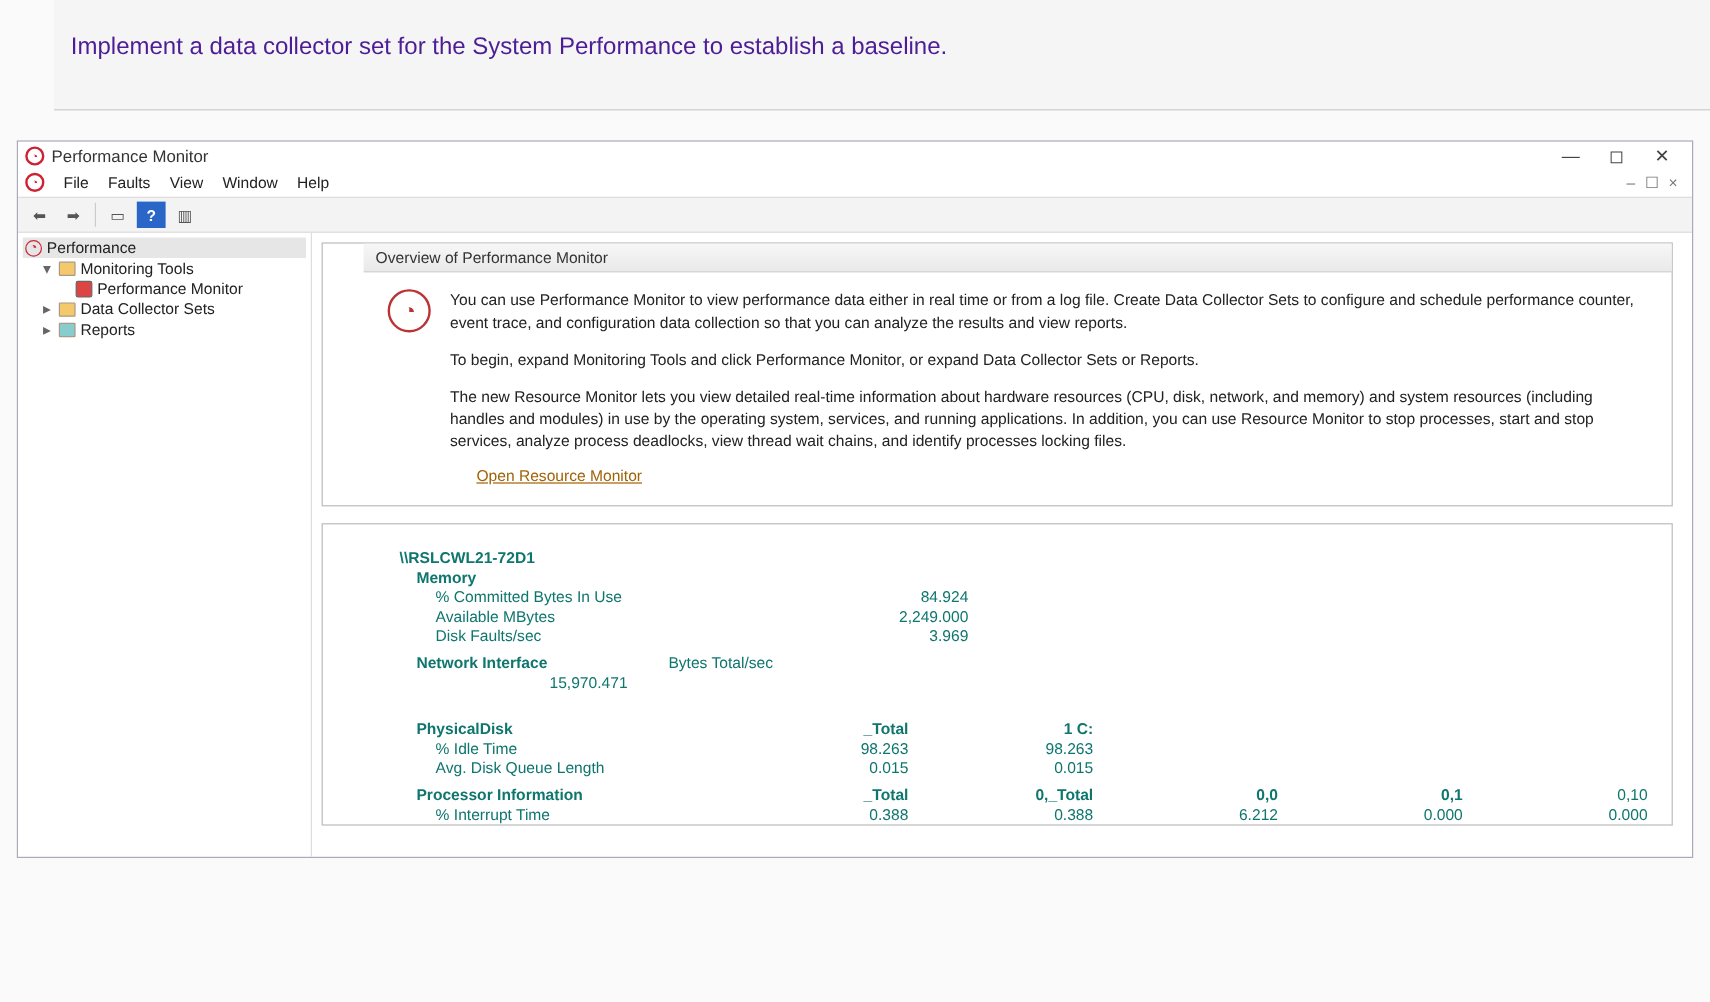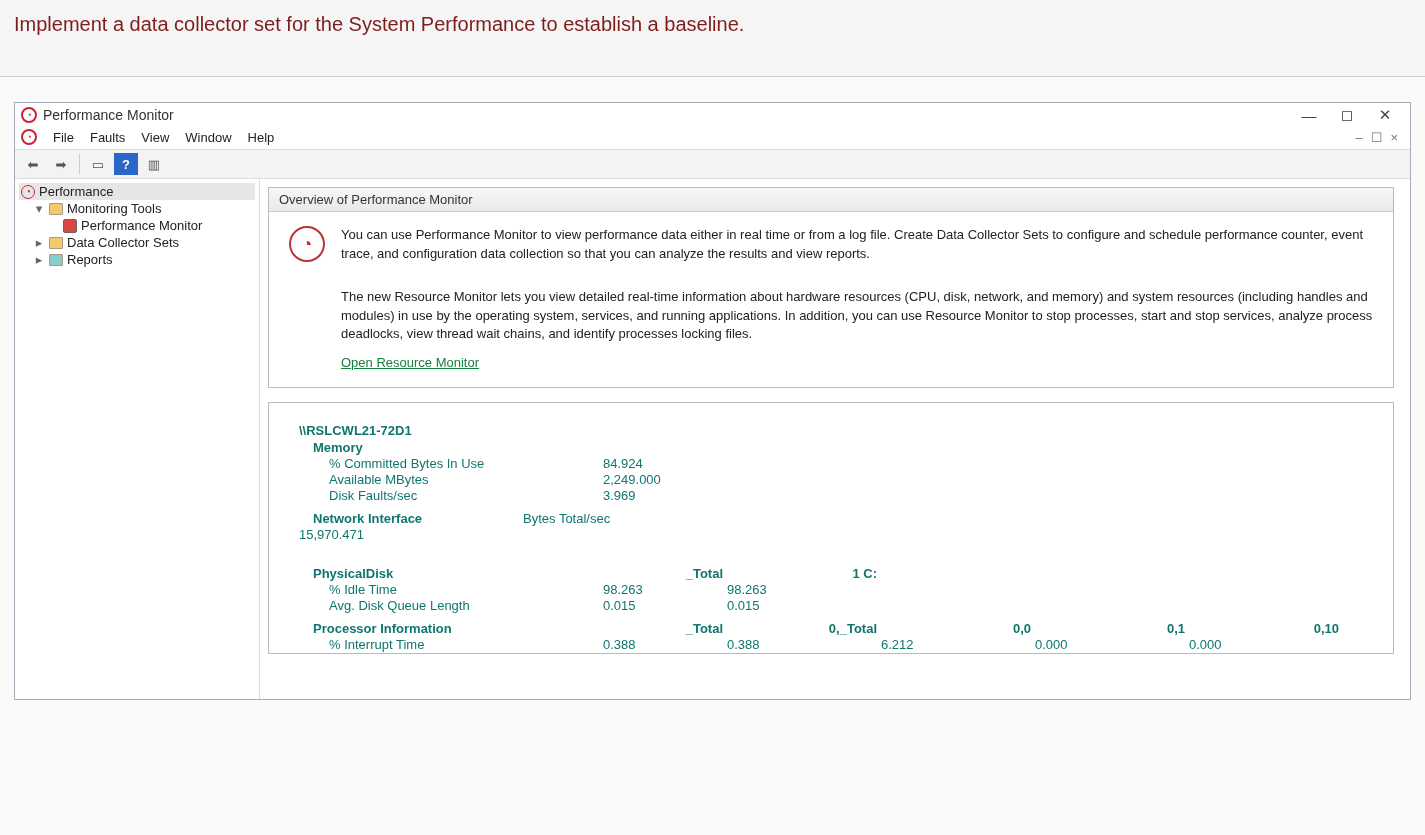--- a/index.html
+++ b/index.html
@@ -8,23 +8,24 @@
     background: #fafafa;
     width: 1425px;
     height: 835px;
     overflow: hidden;
     font-size: 13px;
     color: #222;
   }
   .task-bar {
     background: #f5f5f5;
     border-bottom: 1px solid #ccc;
-    padding: 13px 14px 40px 14px;
+    padding: 28px 14px 40px 14px;
     font-size: 20px;
-    color: #7f1d1d;
+    color: #4c1d95;
+    margin-left: 45px;
   }
   .app-window {
     margin: 25px 14px 0 14px;
     border: 1px solid #aab;
     background: #fff;
   }
   .app-title {
     display: flex;
     align-items: center;
     justify-content: space-between;
@@ -85,59 +86,60 @@
   .mini-icon { width:14px; height:14px; border:1px solid #666; border-radius:2px;}
   .content {
     flex: 1;
     padding: 8px 16px 8px 8px;
     overflow: hidden;
   }
   .panel {
     border: 1px solid #bbb;
     margin-bottom: 14px;
     background: #fff;
+    padding-left: 34px;
   }
   .panel-header {
     background: linear-gradient(#f7f7f7,#e9e9e9);
     border-bottom: 1px solid #ccc;
     padding: 4px 10px;
     font-size: 13px;
     color: #333;
   }
   .panel-body {
     padding: 14px 20px 14px 20px;
     font-size: 13px;
     line-height: 1.45;
     color: #222;
   }
   .ov-row { display:flex; gap:16px; }
   .ov-icon {
     width: 36px; height: 36px; border:2px solid #b33; border-radius:50%;
     display:flex; align-items:center; justify-content:center;
     color:#b33; font-size:18px; flex:0 0 36px;
   }
-  .ov-link { color:#15803d; text-decoration: underline; margin-top:10px; display:inline-block;}
+  .ov-link { color:#a16207; text-decoration: underline; margin-top:10px; display:inline-block;margin-left:22px;}
   .summary-body {
     padding: 20px 30px 4px 30px;
     font-size: 13px;
     font-family: "Segoe UI", Tahoma, sans-serif;
     color:#0f766e;
     max-height: 250px;
     overflow:hidden;
   }
   .host { font-weight: bold; margin-bottom:2px;}
   .kv-grid {
     display: grid;
     grid-template-columns: 300px 170px 160px 150px 150px 150px;
     column-gap: 4px;
     row-gap: 1px;
   }
   .kv-grid .lbl { padding-left: 30px; white-space:nowrap;}
   .kv-grid .lbl2 { padding-left: 14px; font-weight:bold;}
-  .kv-grid .val { white-space:nowrap;}
+  .kv-grid .val { text-align: right; white-space:nowrap;}
   .kv-grid .hdr { text-align: right; font-weight: normal;}
 </style>
 </head>
 <body>
 
 <div class="task-bar">Implement a data collector set for the System Performance to establish a baseline.</div>
 
 <div class="app-window">
 
   <div class="app-title">
@@ -206,20 +208,21 @@
     <div class="content">
 
       <div class="panel">
         <div class="panel-header">Overview of Performance Monitor</div>
         <div class="panel-body">
           <div class="ov-row">
             <div class="ov-icon">◔</div>
             <div style="flex:1">
               <div>You can use Performance Monitor to view performance data either in real time or from a log file. Create Data Collector Sets to configure and schedule performance counter, event trace, and configuration data collection so that you can analyze the results and view reports.</div>
               <div style="height:12px"></div>
+              <div>To begin, expand Monitoring Tools and click Performance Monitor, or expand Data Collector Sets or Reports.</div>
               <div style="height:12px"></div>
               <div>The new Resource Monitor lets you view detailed real-time information about hardware resources (CPU, disk, network, and memory) and system resources (including handles and modules) in use by the operating system, services, and running applications. In addition, you can use Resource Monitor to stop processes, start and stop services, analyze process deadlocks, view thread wait chains, and identify processes locking files.</div>
               <a class="ov-link" href="#">Open Resource Monitor</a>
             </div>
           </div>
         </div>
       </div>
 
       <div class="panel">
         <div class="summary-body">
@@ -276,21 +279,21 @@
             <div class="val">0.015</div>
             <div class="val">0.015</div>
           </div>
 
           <div class="kv-grid" style="margin-top:8px;grid-template-columns:300px 120px 150px 150px 150px 150px;">
             <div class="lbl2">Processor Information</div>
             <div class="hdr" style="font-weight:bold">_Total</div>
             <div class="hdr" style="font-weight:bold">0,_Total</div>
             <div class="hdr" style="font-weight:bold">0,0</div>
             <div class="hdr" style="font-weight:bold">0,1</div>
-            <div class="hdr" style="font-weight:bold">0,10</div>
+            <div class="hdr" style="font-weight:normal">0,10</div>
 
             <div class="lbl">% Interrupt Time</div>
             <div class="val">0.388</div>
             <div class="val">0.388</div>
             <div class="val">6.212</div>
             <div class="val">0.000</div>
             <div class="val">0.000</div>
 
             <div class="lbl">% Processor Time</div>
             <div class="val">29.343</div>

